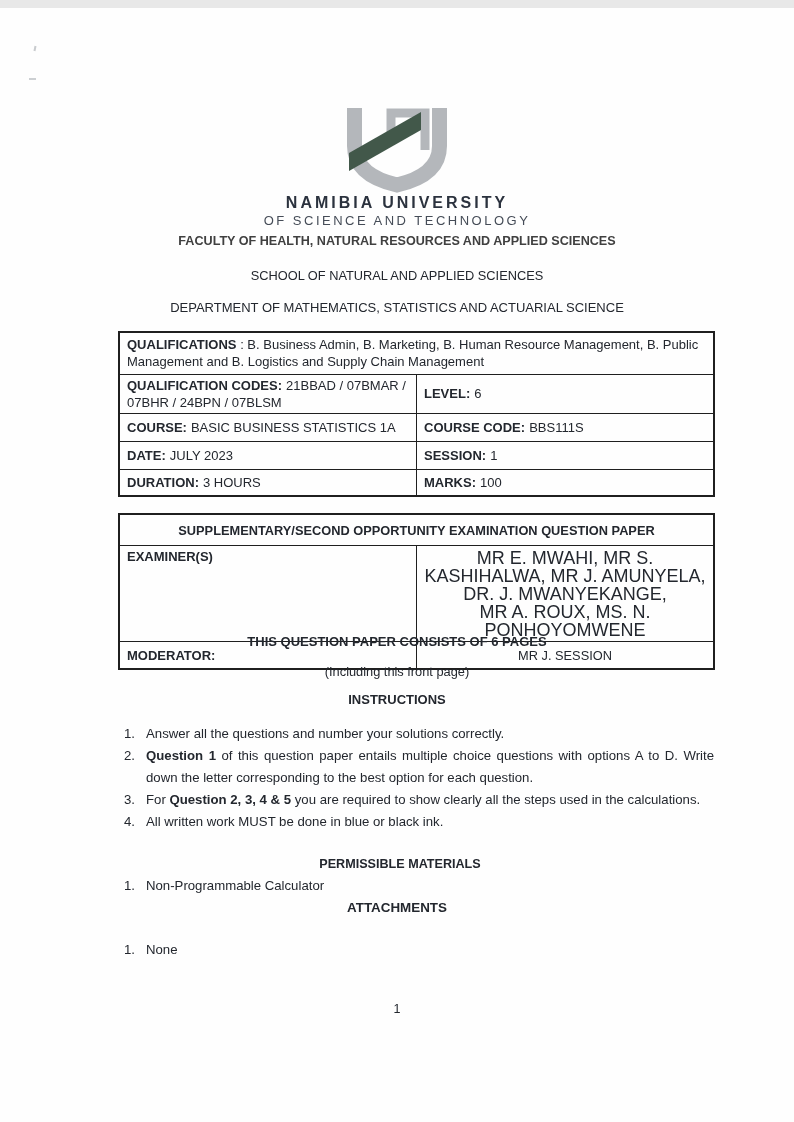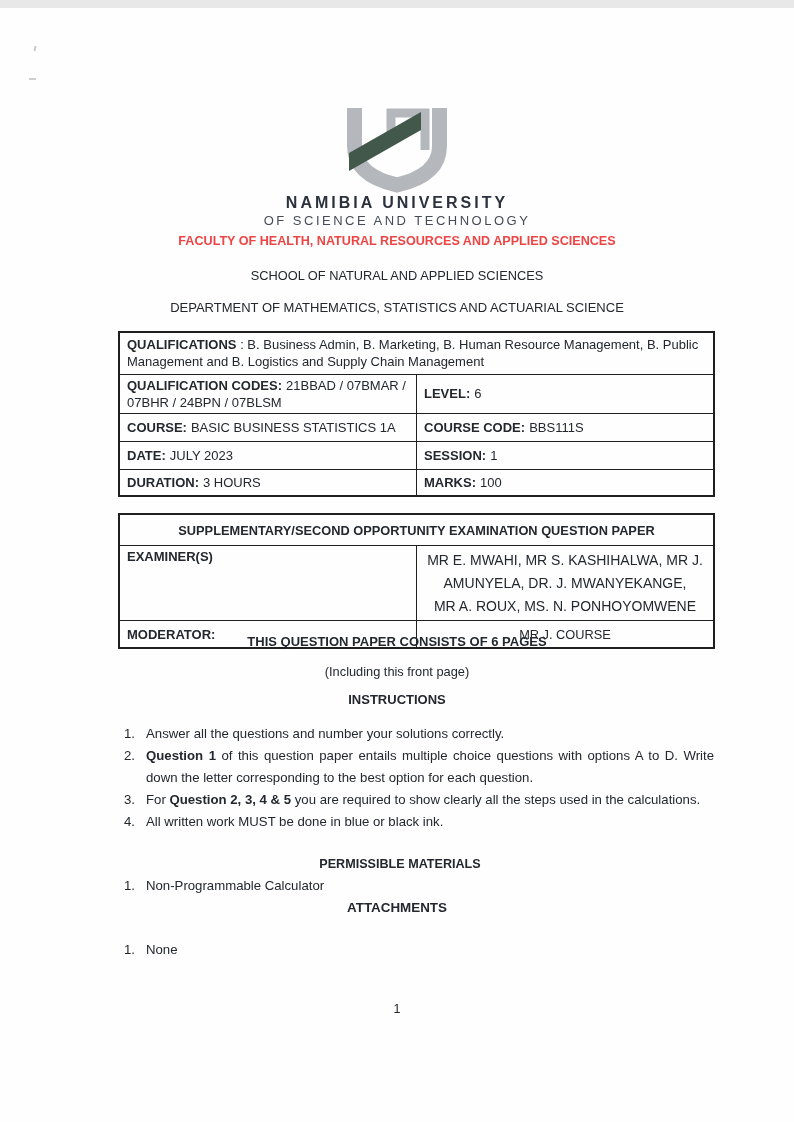--- a/index.html
+++ b/index.html
@@ -14,40 +14,40 @@
 
   
   .tick { width:2px; height:5px; background:#9aa0a6; opacity:.55; transform:rotate(12deg); }
   .dash { width:7px; height:2px; background:#9aa0a6; opacity:.5; }
 
   
   .logo-wrap { top:98px; display:flex; justify-content:center; left:0; right:0; }
   .wordmark { top:186px; font-weight:bold; font-size:16px; letter-spacing:3px; color:#2b323e; }
   .tagline  { top:205px; font-size:13px; letter-spacing:2.5px; color:#454c57; }
 
-  .faculty    { top:226px; font-weight:bold; font-size:12.6px; color:#ef4444; }
+  .faculty    { top:226px; font-weight:bold; font-size:12.6px; color:#404040; }
   .school     { top:260px; font-size:12.8px; }
   .department { top:292px; font-size:13px; }
 
   table { border-collapse:collapse; table-layout:fixed; }
   .info-table  { left:118px; top:323px; width:597px; border:2px solid #1f1f1f; }
   .info-table td, .exam-table td {
     border:1.6px solid #1f1f1f; padding:2px 7px;
     font-size:13px; line-height:17px; vertical-align:middle;
   }
   .info-table .c1 { width:295px; }
   .r1 { height:42px;padding-left:34px; } .r2 { height:38px; } .r3 { height:28px; }
   .r4 { height:28px; } .r5 { height:27px; }
   .val { padding-left:4px; }
 
   .exam-table { left:118px; top:505px; width:597px; border:2px solid #1f1f1f; }
   .exam-table .lab { width:112px; font-weight:bold; }
   .exam-title td { height:26px; text-align:center; font-weight:bold; font-size:12.8px; }
   .examiner-row td { height:54px; vertical-align:top; }
-  .examiner-row .names { text-align:center; line-height:23px; padding-top:3px; font-size:14px; }
+  .examiner-row .names { text-align:center; line-height:18px; padding-top:3px; font-size:18px; }
   .moderator-row td { height:22px; }
   .moderator-row .names { text-align:center; font-size:12.8px; }
 
   .consists   { top:626px; font-weight:bold; font-size:13px; }
   .including  { top:656px; font-size:12.8px; }
   .instr-head { top:684px; font-weight:bold; font-size:13px; }
 
   .ilist { left:124px; width:590px; top:715px; font-size:13.2px; }
   .li { display:flex; line-height:22px; }
   .li .num { flex:none; width:22px; }
@@ -114,21 +114,21 @@
     </tr>
     <tr class="examiner-row">
       <td class="lab">EXAMINER(S)</td>
       <td class="names">
         <div>MR E. MWAHI, MR S. KASHIHALWA, MR J. AMUNYELA, DR. J. MWANYEKANGE,</div>
         <div>MR A. ROUX, MS. N. PONHOYOMWENE</div>
       </td>
     </tr>
     <tr class="moderator-row">
       <td class="lab">MODERATOR:</td>
-      <td class="names">MR J. COURSE</td>
+      <td class="names">MR J. SESSION</td>
     </tr>
   </tbody>
     </table>
 
   <div class="abs centered consists">THIS QUESTION PAPER CONSISTS OF 6 PAGES</div>
   <div class="abs centered including">(Including this front page)</div>
   <div class="abs centered instr-head">INSTRUCTIONS</div>
 
   <div class="abs ilist">
     <div class="li">

